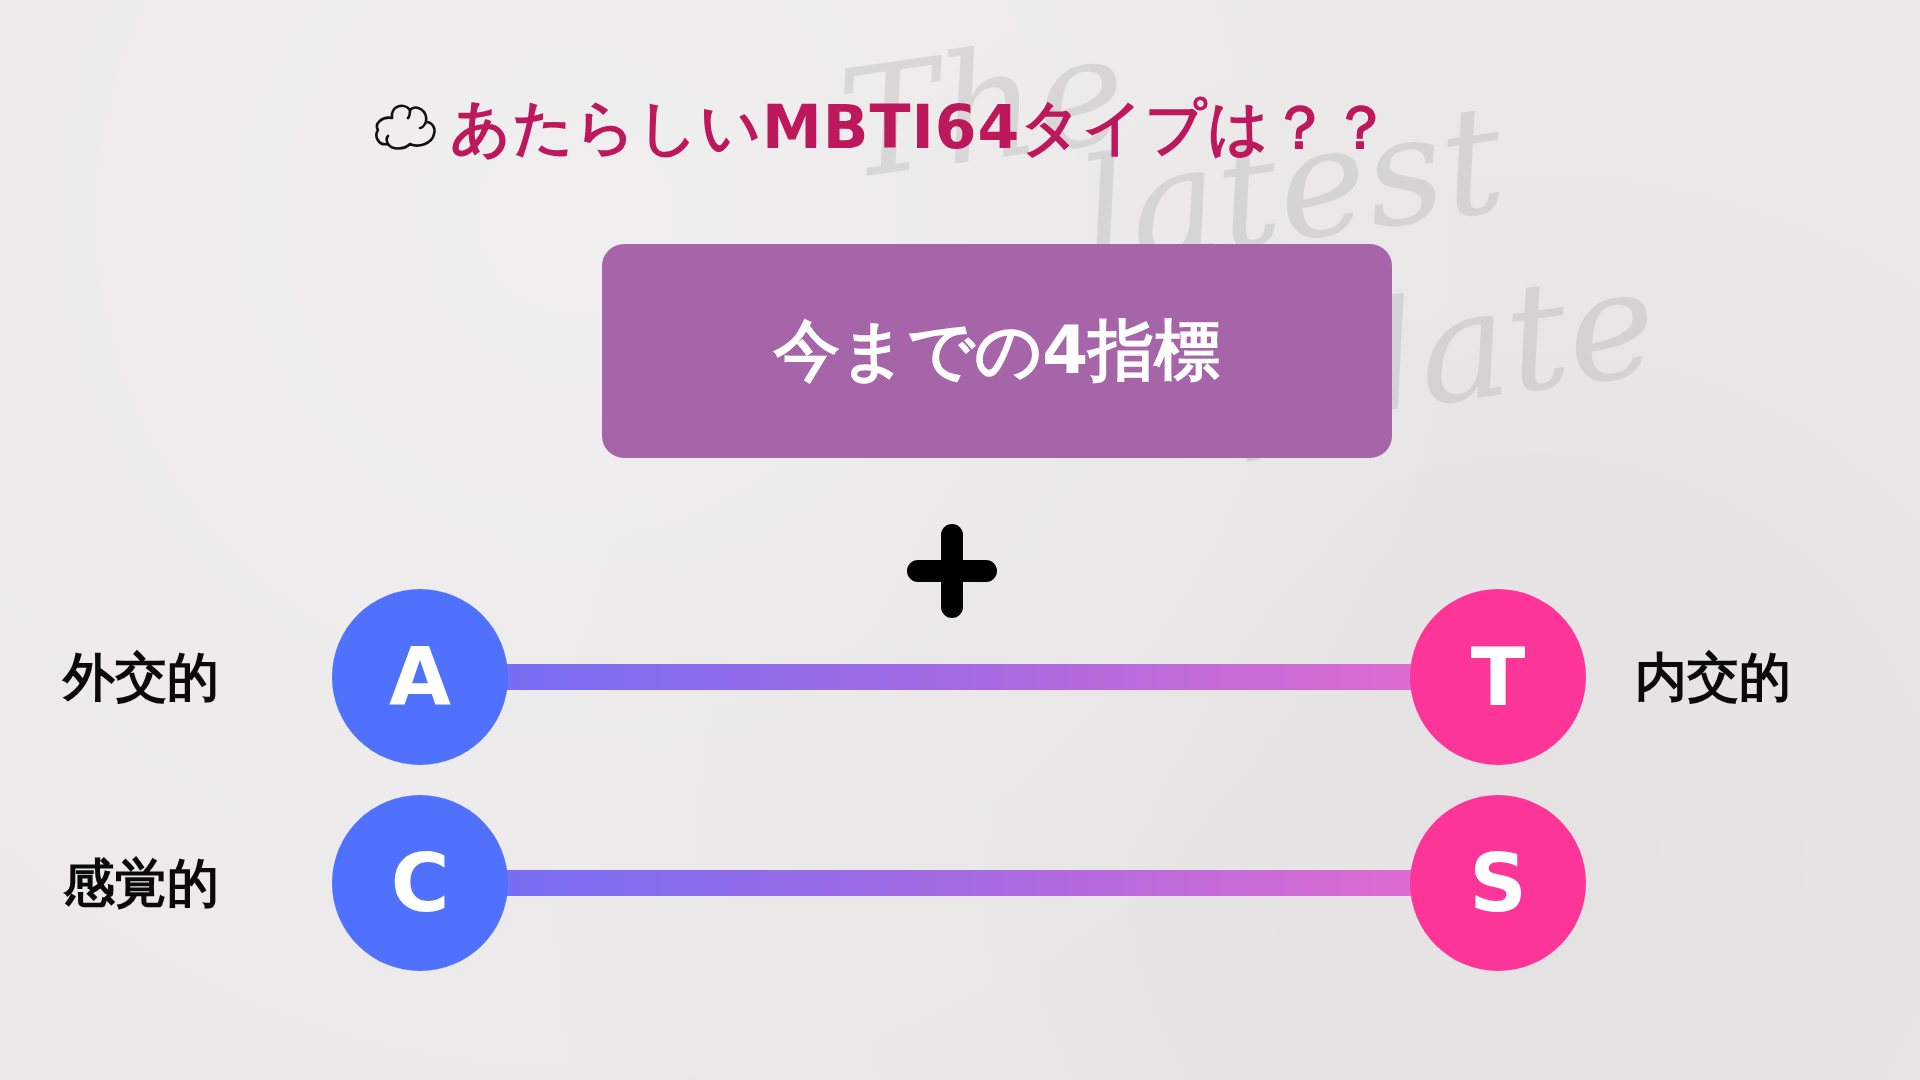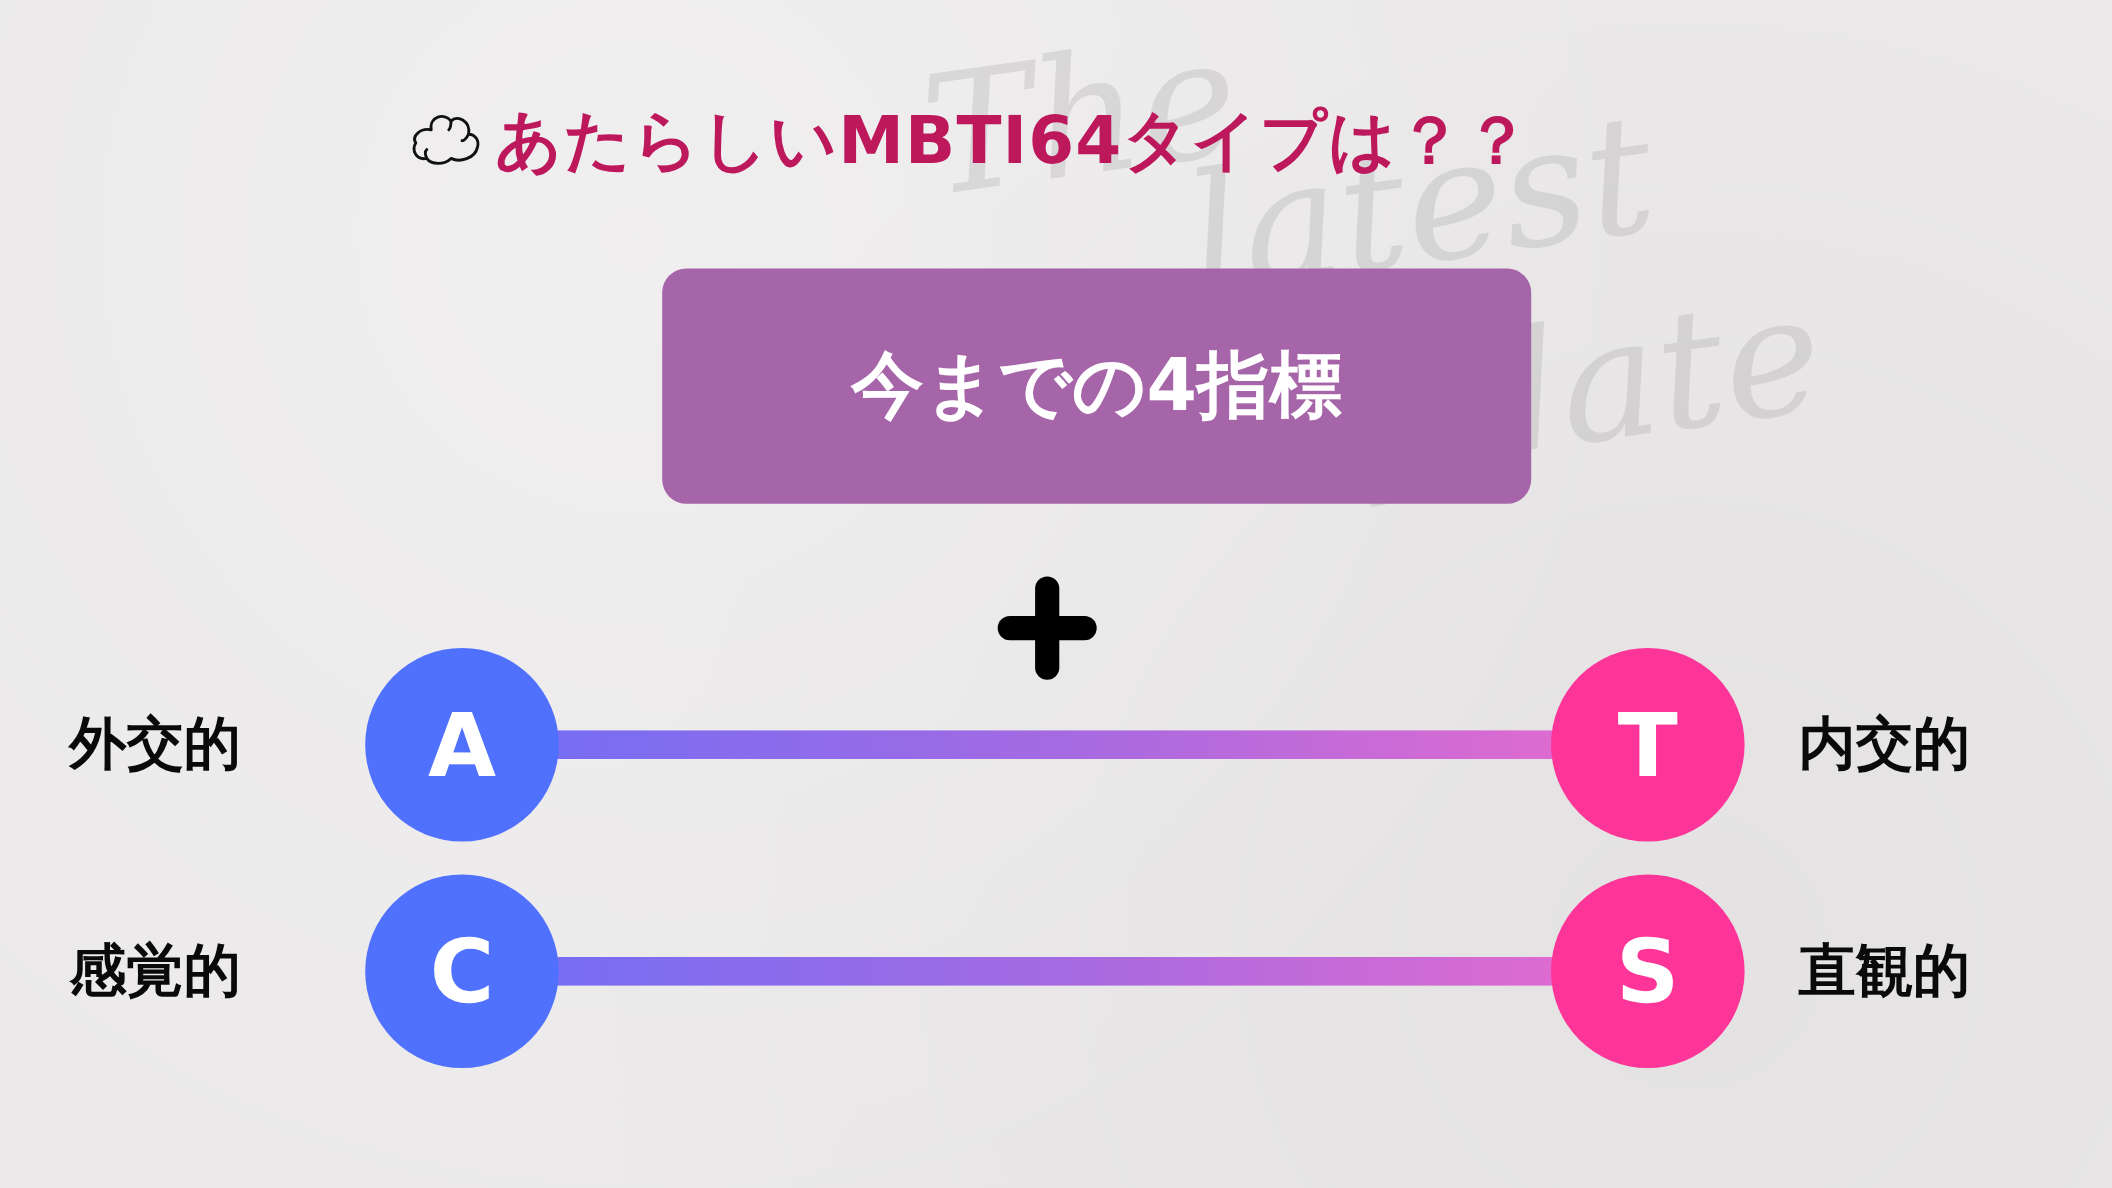--- a/index.html
+++ b/index.html
@@ -110,14 +110,13 @@
 
 <div class="row row2">
   <div class="label left">感覚的</div>
   <div class="bar"></div>
   <div class="circle left">
     <span>C</span>
   </div>
   <div class="circle right">
     <span>S</span>
   </div>
-  <div class="label right">直観的</div>
 </div>
 
 </body></html>

